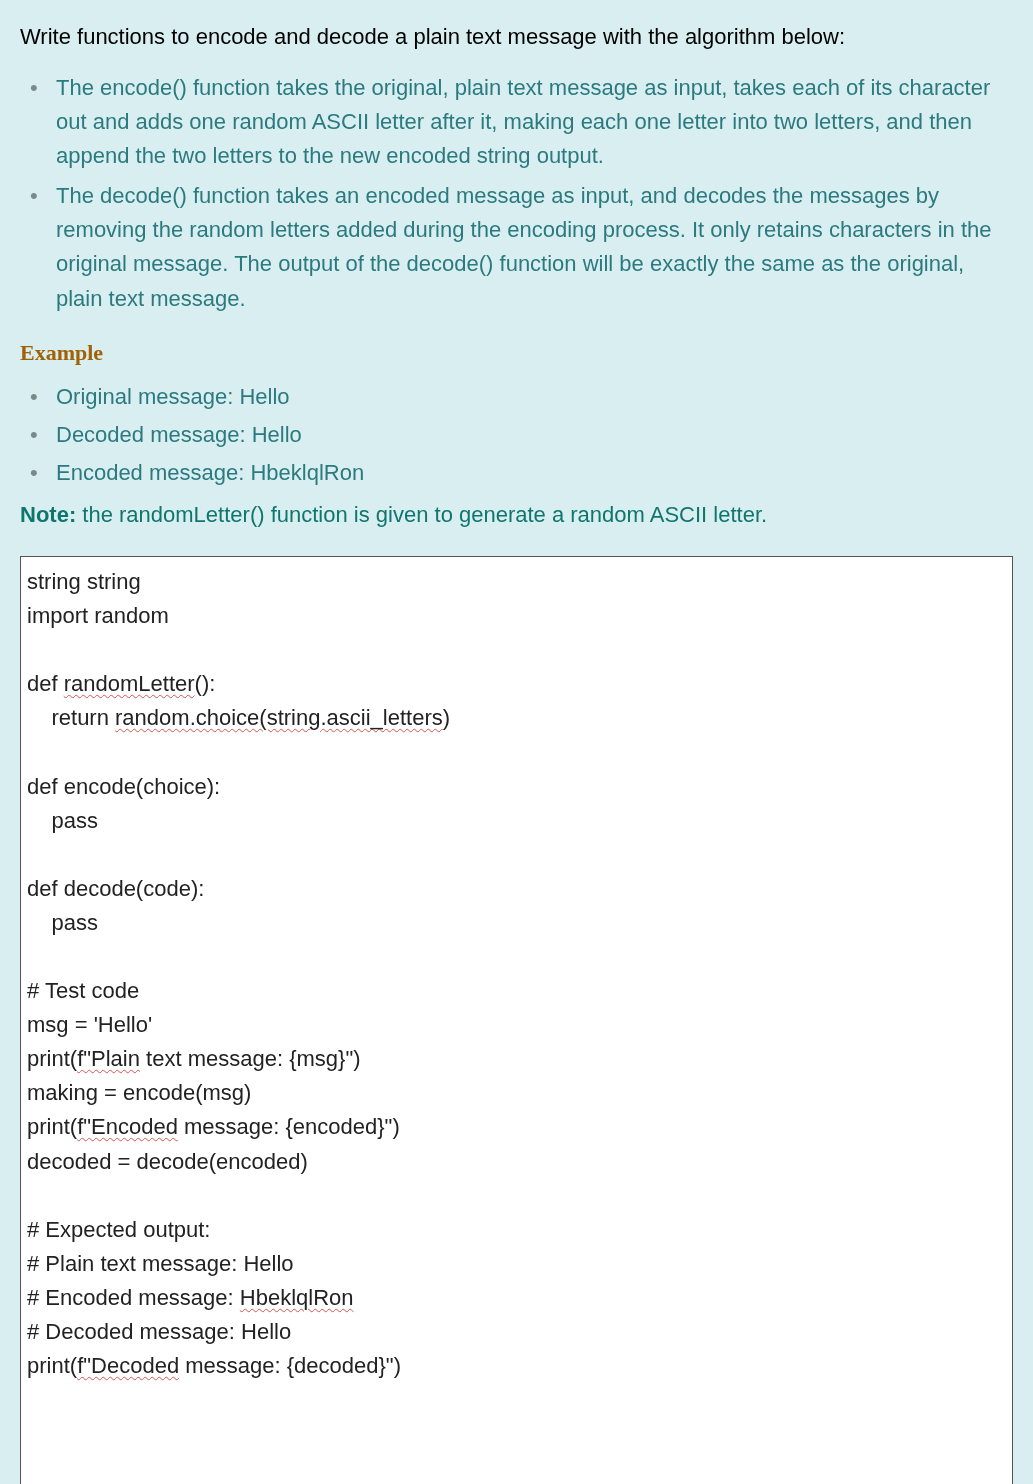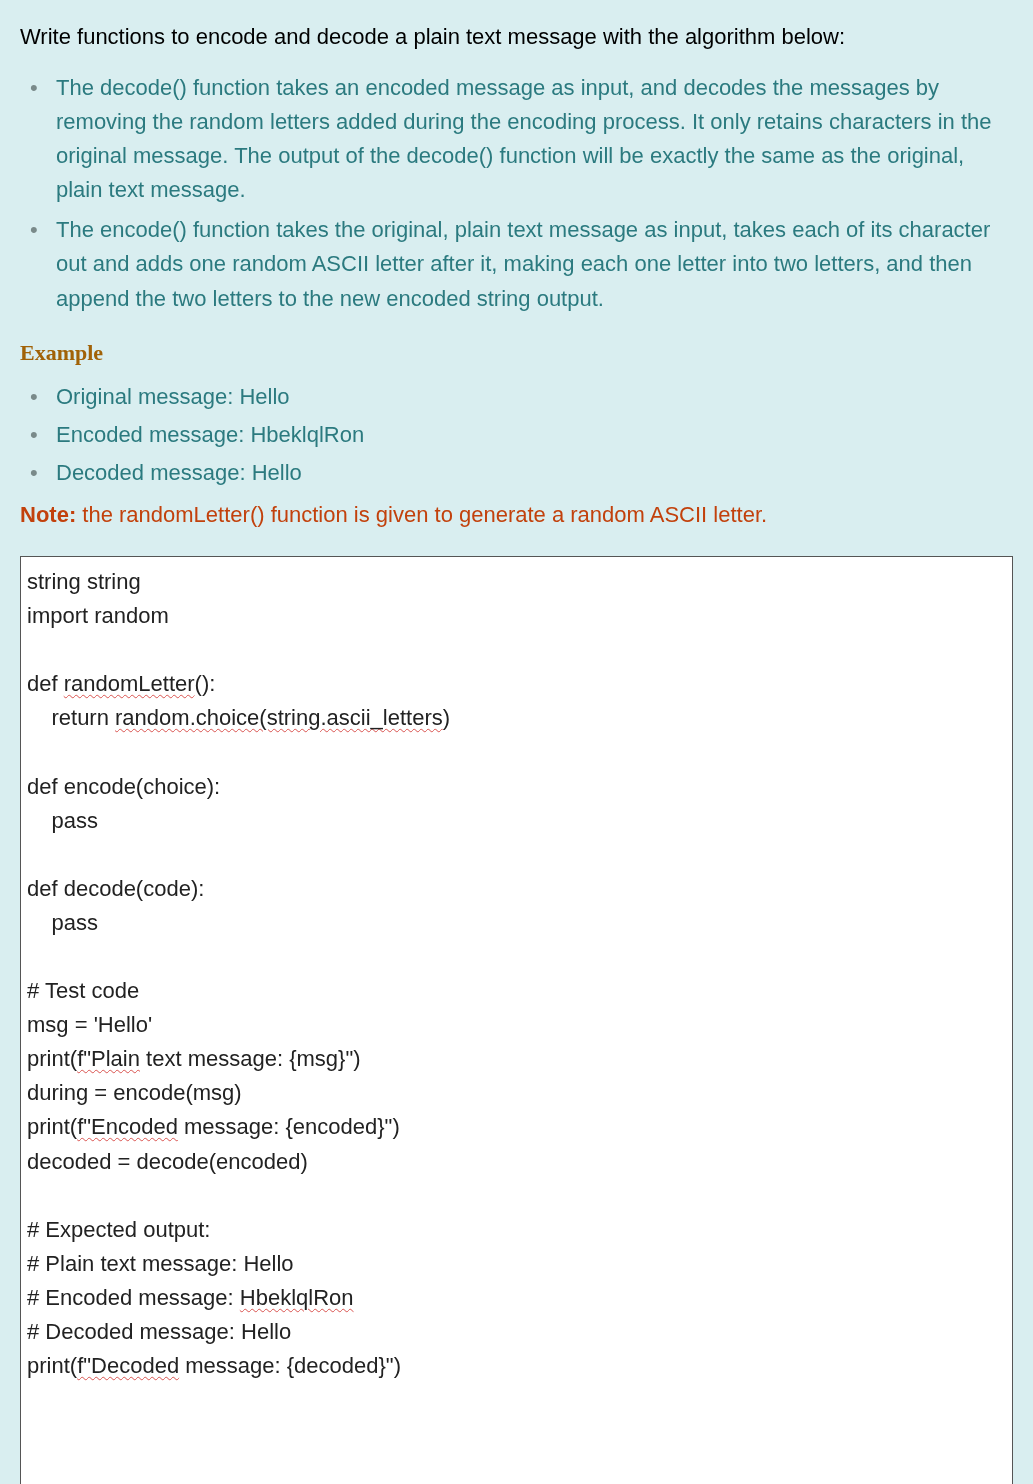--- a/index.html
+++ b/index.html
@@ -62,21 +62,21 @@
     }
     ul.example-list li::before {
       content: "•";
       position: absolute;
       left: -18px;
       color: #7a8a8a;
       font-size: 22px;
     }
     .note-line {
       font-size: 22px;
-      color: #c2410c;
+      color: #0f766e;
       margin-bottom: 28px;
     }
     .note-line strong {
       font-weight: bold;
     }
     .code-box {
       background-color: #ffffff;
       border: 1px solid #555;
       padding: 8px 6px;
       font-family: 'Segoe UI', Tahoma, Geneva, Verdana, sans-serif;
@@ -94,30 +94,30 @@
       text-decoration-thickness: 1px;
       text-underline-offset: 3px;
     }
   </style>
 </head>
 <body>
 
 <div class="intro-text">Write functions to encode and decode a plain text message with the algorithm below:</div>
 
 <ul class="problem-list">
+  <li>The encode() function takes the original, plain text message as input, takes each of its character out and adds one random ASCII letter after it, making each one letter into two letters, and then append the two letters to the new encoded string output.</li>
   <li>The decode() function takes an encoded message as input, and decodes the messages by removing the random letters added during the encoding process. It only retains characters in the original message. The output of the decode() function will be exactly the same as the original, plain text message.</li>
-  <li>The encode() function takes the original, plain text message as input, takes each of its character out and adds one random ASCII letter after it, making each one letter into two letters, and then append the two letters to the new encoded string output.</li>
 </ul>
 
 <div class="example-heading">Example</div>
 
 <ul class="example-list">
   <li>Original message: Hello</li>
+  <li>Decoded message: Hello</li>
   <li>Encoded message: HbeklqlRon</li>
-  <li>Decoded message: Hello</li>
 </ul>
 
 <div class="note-line">
   <strong>Note:</strong><span> the randomLetter() function is given to generate a random ASCII letter.</span>
 </div>
 
 <div class="code-box"><span>string string</span>
 <span>import random</span>
 <span></span>
 <span>def </span><span class="squiggle">randomLetter</span><span>():</span>
@@ -125,21 +125,21 @@
 <span></span>
 <span>def encode(choice):</span>
 <span>    pass</span>
 <span></span>
 <span>def decode(code):</span>
 <span>    pass</span>
 <span></span>
 <span># Test code</span>
 <span>msg = 'Hello'</span>
 <span>print(</span><span class="squiggle">f"Plain</span><span> text message: {msg}")</span>
-<span>during = encode(msg)</span>
+<span>making = encode(msg)</span>
 <span>print(</span><span class="squiggle">f"Encoded</span><span> message: {encoded}")</span>
 <span>decoded = decode(encoded)</span>
 <span></span>
 <span># Expected output:</span>
 <span># Plain text message: Hello</span>
 <span># Encoded message: </span><span class="squiggle">HbeklqlRon</span>
 <span># Decoded message: Hello</span>
 <span>print(</span><span class="squiggle">f"Decoded</span><span> message: {decoded}")</span></div>
 
 </body></html>

